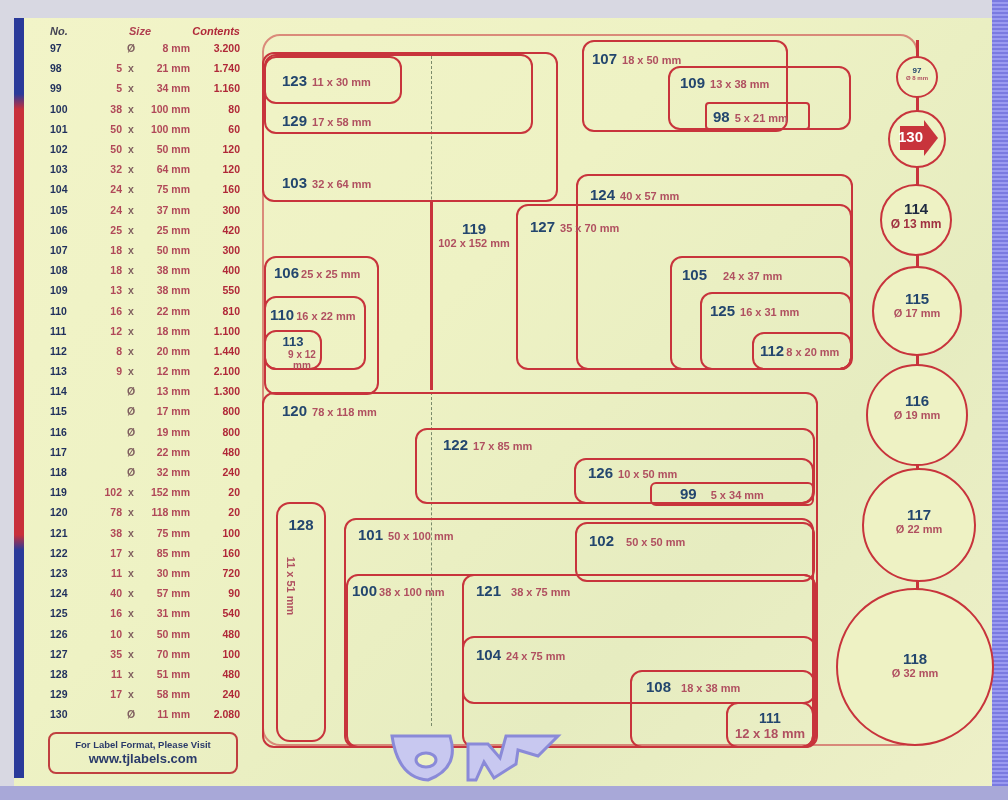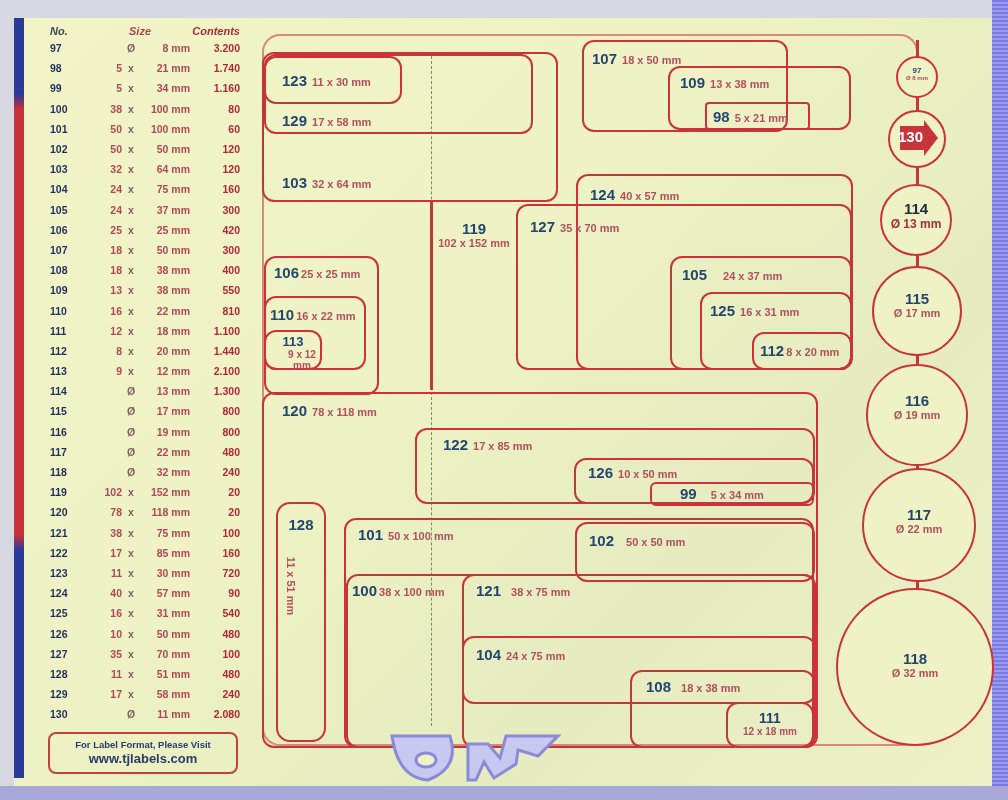--- a/index.html
+++ b/index.html
@@ -411,21 +411,21 @@
 
 <div class="lbl" style="left:462px;top:636px;width:354px;height:112px;">
   <span class="tag" style="left:12px;top:8px;"><span class="num">104</span><span class="dim">24 x 75 mm</span></span>
 </div>
 <div class="lbl" style="left:630px;top:670px;width:185px;height:78px;padding-left:48px;">
   <span class="tag" style="left:14px;top:6px;"><span class="num">108</span><span class="dim" style="margin-left:10px;">18 x 38 mm</span></span>
 </div>
 <div class="lbl" style="left:726px;top:702px;width:88px;height:46px;">
   <div style="text-align:center;margin-top:6px;">
     <div class="num" style="font-size:14px;">111</div>
-    <div class="dim" style="margin-left:0;font-size:10px;">12 x 18 mm</div>
+    <div class="dim" style="margin-left:0;font-size:13px;">12 x 18 mm</div>
   </div>
 </div>
 
 <div class="vline" style="left:916px;top:40px;height:700px;"></div>
 
 <div class="circ" style="left:896px;top:56px;width:42px;height:42px;background:#eef2c4;">
   <span class="num" style="font-size:8px;margin-top:8px;">97</span>
   <span class="dim" style="font-size:6px;">Ø 8 mm</span>
 </div>
 <div class="circ" style="left:888px;top:110px;width:58px;height:58px;background:#eef2c4;">

